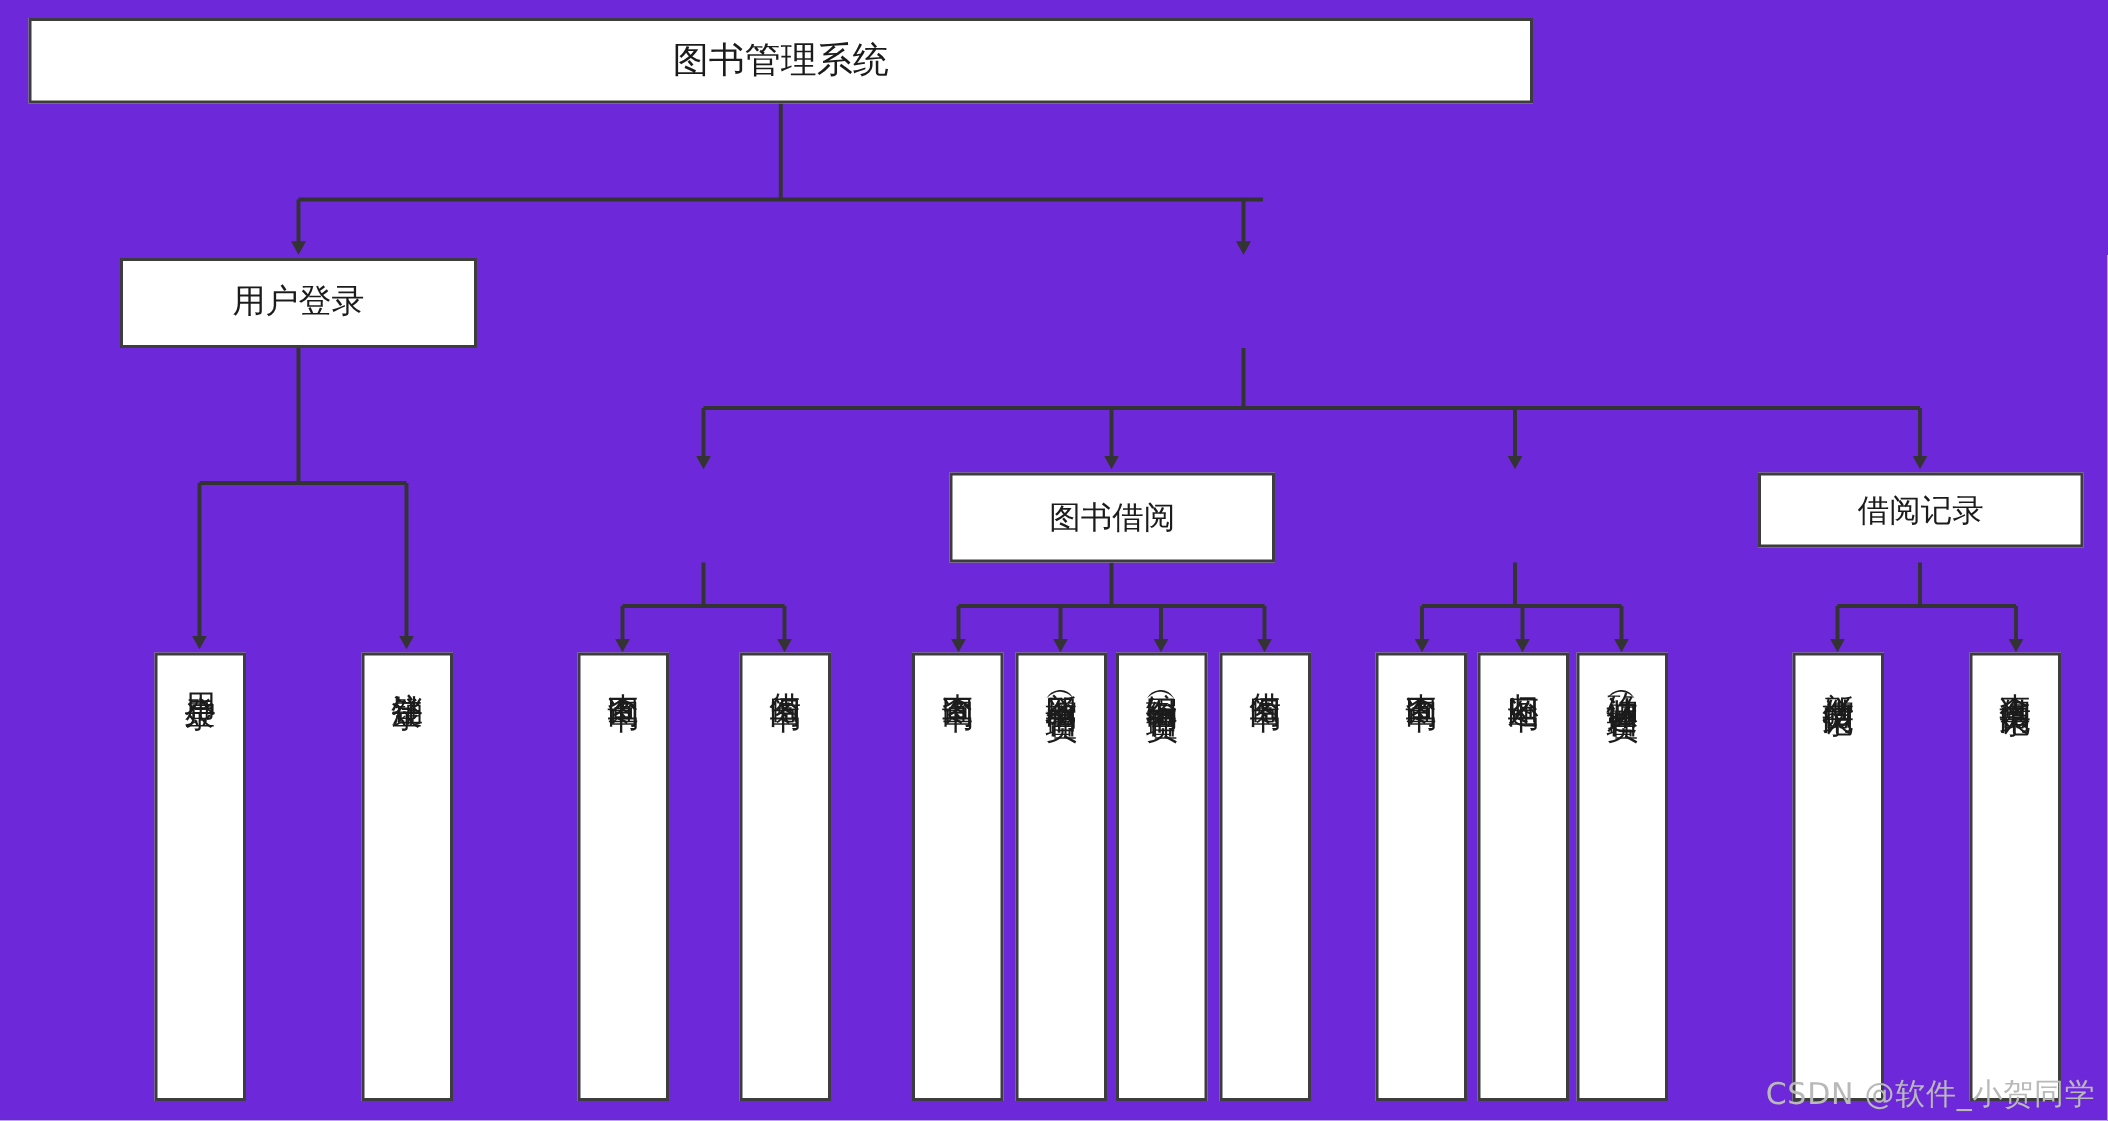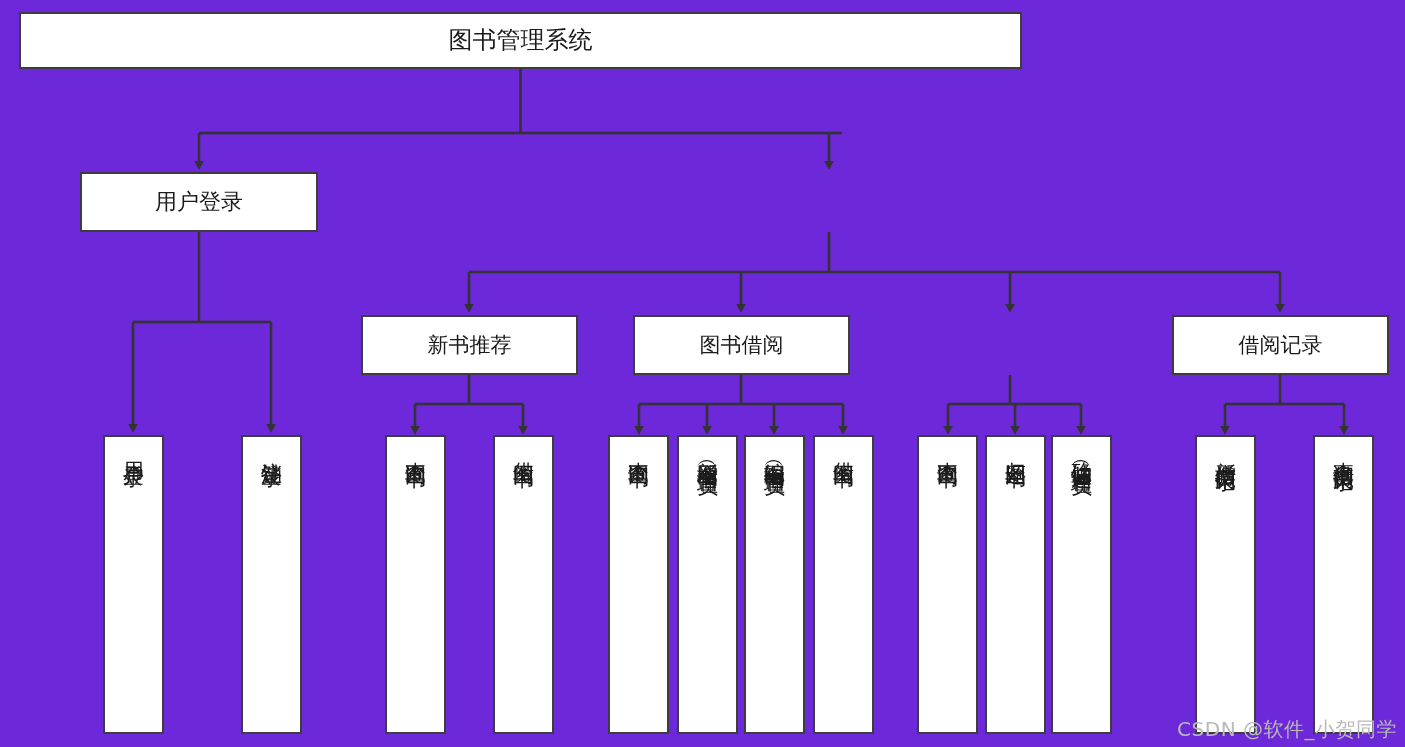--- a/index.html
+++ b/index.html
@@ -129,30 +129,27 @@
 
   <div class="node n-root" style="left:19px; top:12px; width:1003px; height:57px;">
     <span class="lbl">图书管理系统</span>
   </div>
 
   <div class="node n-mid" style="left:80px; top:172px; width:238px; height:60px;">
     <span class="lbl">用户登录</span>
   </div>
 
 
-  <div class="node n-sub" style="left:361px; top:315px; width:217px; height:60px;">
-    <span class="lbl">新书推荐</span>
-  </div>
 
   <div class="node n-sub" style="left:633px; top:315px; width:217px; height:60px;justify-content:center;">
     <span class="lbl">图书借阅</span>
   </div>
 
 
-  <div class="node n-sub" style="left:1172px; top:315px; width:217px; height:60px;">
+  <div class="node n-sub" style="left:1172px; top:315px; width:217px; height:50px;">
     <span class="lbl">借阅记录</span>
   </div>
 
   <div class="node n-leaf" style="left:103px; top:435px; width:61px; height:299px;">
     <span class="lbl">用户登录</span>
   </div>
 
   <div class="node n-leaf" style="left:241px; top:435px; width:61px; height:299px;">
     <span class="lbl">注销登录</span>
   </div>

